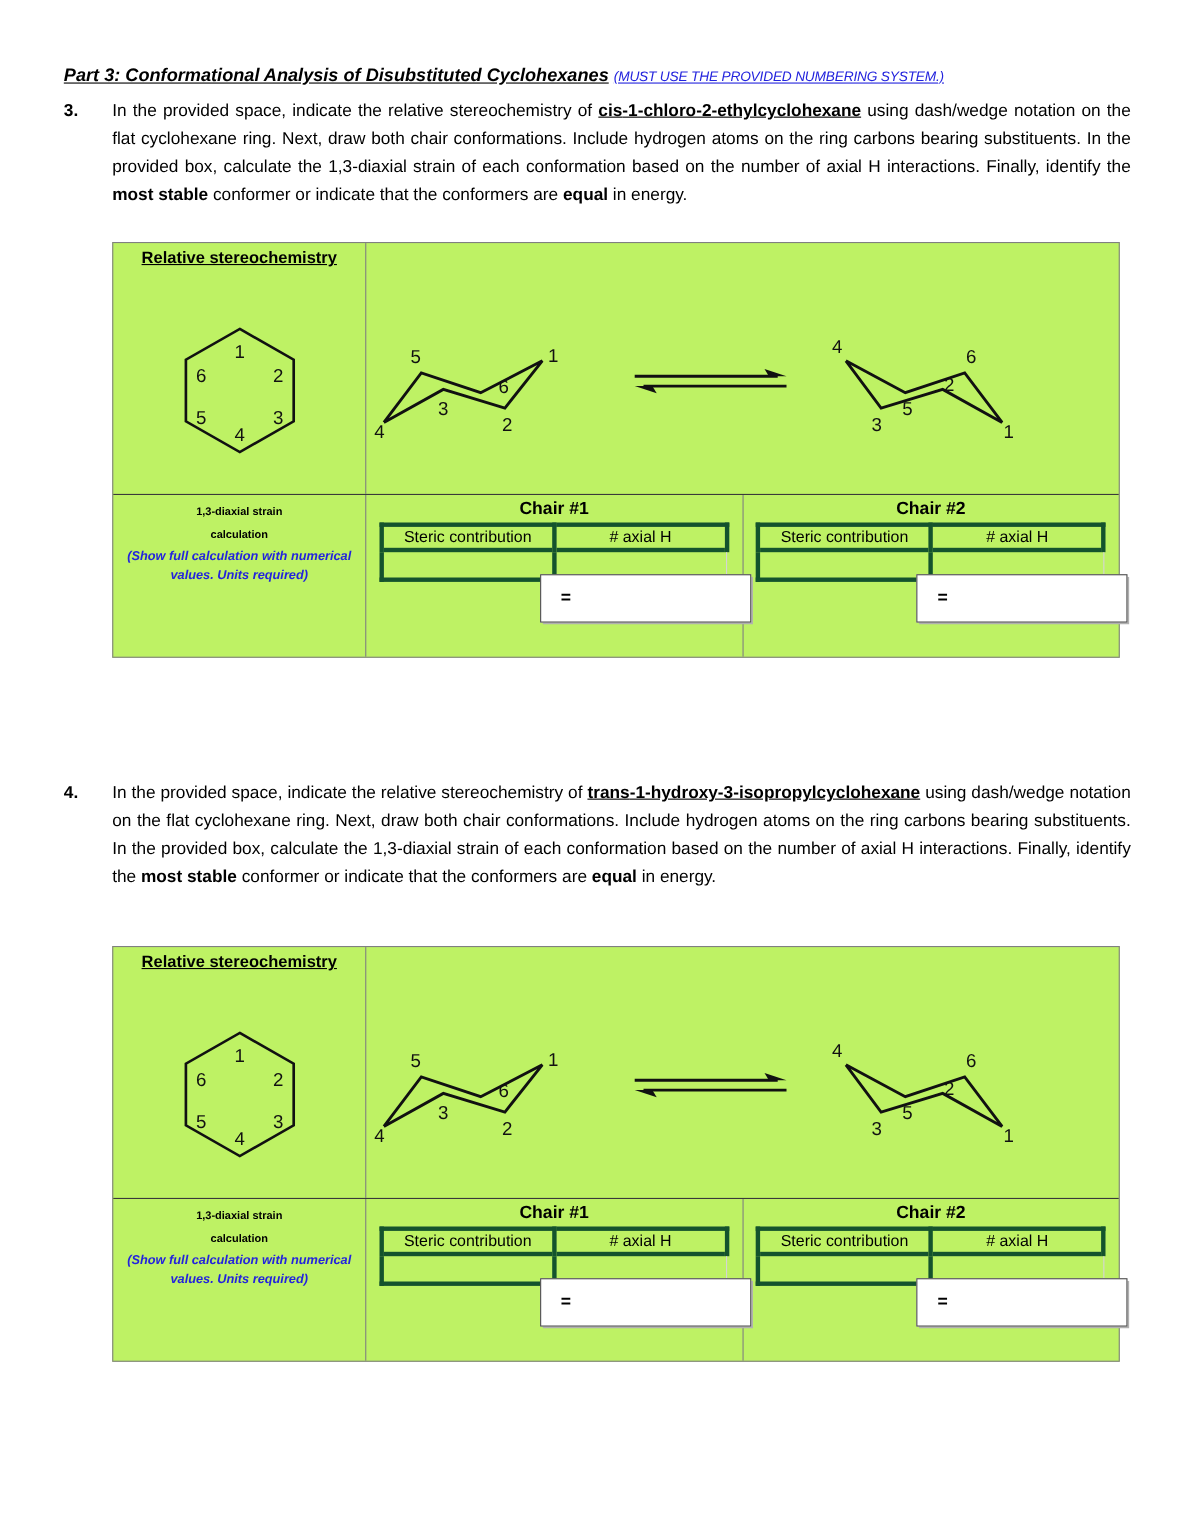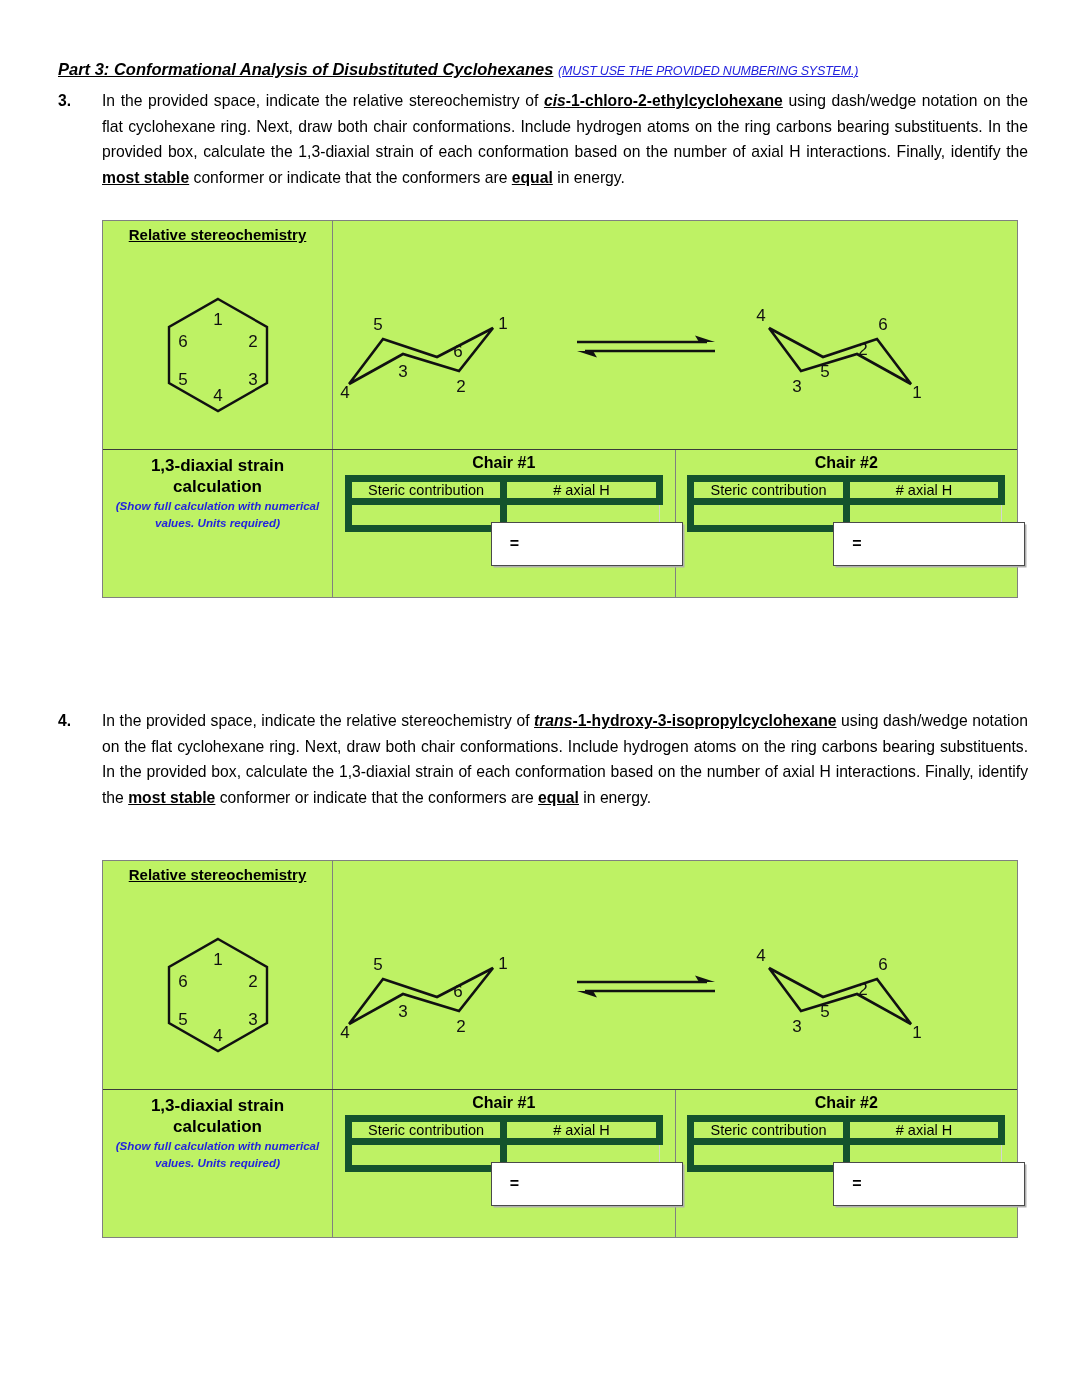--- a/index.html
+++ b/index.html
@@ -58,22 +58,22 @@
   }
   .q-body {
     margin-left: 44px;
     text-align: justify;
     text-justify: inter-word;
   }
   .q-body .compound {
     font-weight: bold;
     text-decoration: underline;
   }
-  .q-body .compound .pfx { font-style: italic; }
-  .q-body b { font-weight: bold; text-decoration: underline; }
+  .q-body .compound .pfx { }
+  .q-body b { font-weight: bold; }
 
   
   .ws-table {
     position: absolute;
     border: 1.6px solid #808080;
     background: #bef264;
   }
   .ws-row-top { display: flex; height: 228px; }
   .ws-row-bot { display: flex; height: 148px; border-top: 1.6px solid #3a3a3a; }
 
@@ -105,21 +105,21 @@
 
   
   .cell-calc {
     width: 230px;
     border-right: 1.6px solid #808080;
     padding: 5px 6px 0 6px;
     text-align: center;
   }
   .calc-title {
     font-weight: bold;
-    font-size: 17px;
+    font-size: 10px;
     line-height: 21px;
   }
   .calc-sub {
     color: #2323dd;
     font-style: italic;
     font-weight: bold;
     font-size: 11.6px;
     line-height: 15.5px;
     margin-top: 1px;
     text-align: center;
@@ -139,21 +139,21 @@
     margin-bottom: 3px;
   }
 
   .subtable {
     width: 318px;
     margin: 0 auto;
     border-collapse: collapse;
     table-layout: fixed;
   }
   .subtable th, .subtable td {
-    border: 7px solid #14532d;
+    border: 4px solid #14532d;
     font-weight: normal;
     font-size: 14.5px;
     text-align: center;
     height: 23px;
     padding: 0;
   }
   .subtable th {
     border-bottom: 1.4px solid #1a1a1a;
   }
   .subtable td {

